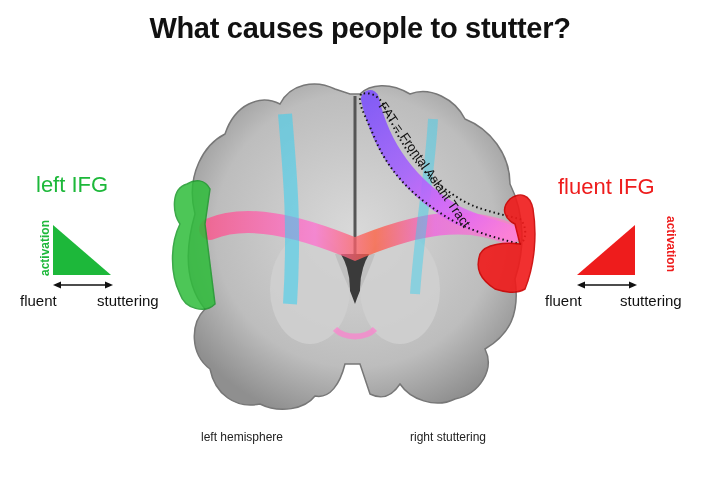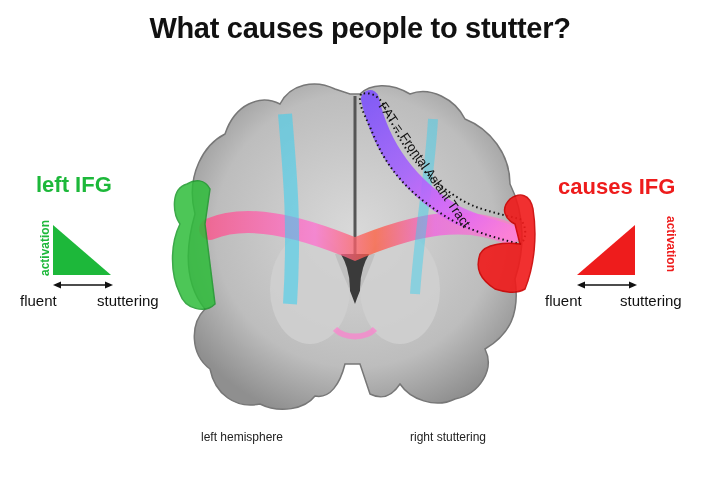--- a/index.html
+++ b/index.html
@@ -1,18 +1,18 @@
 <!DOCTYPE html>
 <html><head>
 <meta charset="utf-8">
 <style>
   html,body{margin:0;padding:0;background:#fff;}
   body{width:720px;height:478px;position:relative;overflow:hidden;font-family:"Liberation Sans","DejaVu Sans",sans-serif;}
   .title{position:absolute;left:0;top:12px;width:720px;text-align:center;font-weight:bold;font-size:29px;color:#111;letter-spacing:-0.3px;}
-  .side-label{position:absolute;font-weight:bold;font-size:22px;}
+  .side-label{position:absolute;font-weight:normal;font-size:22px;}
   .left-title{left:36px;top:172px;color:#1db83a;}
   .right-title{left:558px;top:174px;color:#ee1c1c;}
   .tri{position:absolute;}
   .act{position:absolute;font-size:12px;font-weight:bold;transform-origin:left top;}
   .act-left{left:38px;top:276px;transform:rotate(-90deg);color:#1db83a;}
   .act-right{left:678px;top:216px;transform:rotate(90deg);color:#ee1c1c;}
   .arrow{position:absolute;}
   .axis-label{position:absolute;font-weight:normal;font-size:15px;color:#111;}
   .hemi{position:absolute;font-size:12px;color:#222;}
   .brain{position:absolute;left:165px;top:64px;width:380px;height:362px;}
@@ -28,21 +28,21 @@
   <polygon points="1,1 1,51 59,51" fill="#1db83a"></polygon>
 </svg>
 <svg class="arrow" style="left:53px;top:280px" width="60" height="10">
   <line x1="6" y1="5" x2="54" y2="5" stroke="#111" stroke-width="1.6"></line>
   <polygon points="0,5 8,1.5 8,8.5" fill="#111"></polygon>
   <polygon points="60,5 52,1.5 52,8.5" fill="#111"></polygon>
 </svg>
 <div class="axis-label" style="left:20px;top:292px">fluent</div>
 <div class="axis-label" style="left:97px;top:292px">stuttering</div>
 
-<div class="side-label right-title">causes IFG</div>
+<div class="side-label right-title">fluent IFG</div>
 <svg class="tri" style="left:576px;top:224px" width="60" height="52">
   <polygon points="59,1 59,51 1,51" fill="#ee1c1c"></polygon>
 </svg>
 <div class="act act-right">activation</div>
 <svg class="arrow" style="left:577px;top:280px" width="60" height="10">
   <line x1="6" y1="5" x2="54" y2="5" stroke="#111" stroke-width="1.6"></line>
   <polygon points="0,5 8,1.5 8,8.5" fill="#111"></polygon>
   <polygon points="60,5 52,1.5 52,8.5" fill="#111"></polygon>
 </svg>
 <div class="axis-label" style="left:545px;top:292px">fluent</div>

